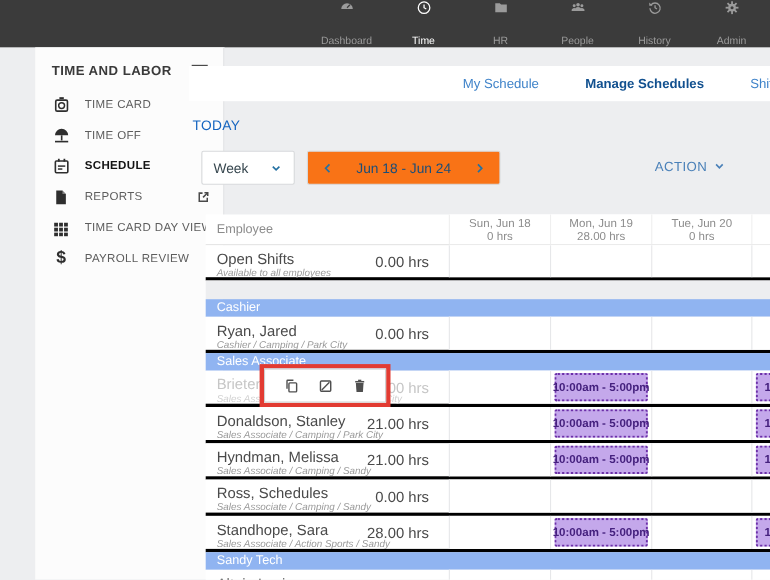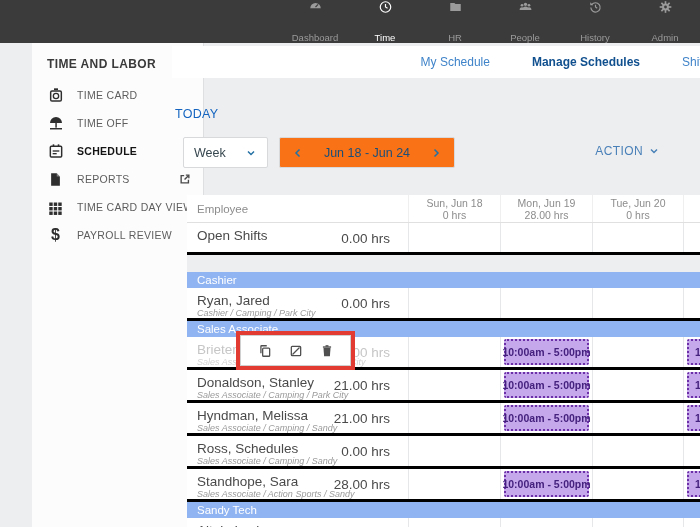--- a/index.html
+++ b/index.html
@@ -25,21 +25,21 @@
     color:#595959; cursor:pointer; }
   .sb-item .sb-ic { width:17px; height:17px; display:flex; align-items:center;
     justify-content:center; color:#2e2e2e; flex-shrink:0; }
   .sb-item .sb-label { font-size:10.5px; letter-spacing:.3px; margin-left:13px;
     color:#5d5d5d; flex:1; white-space:nowrap; }
   .sb-item.active .sb-label { color:#141414; font-weight:bold; }
   .sb-ext { width:12px; height:12px; color:#4a4a4a; flex-shrink:0; }
 
   
   .content { position:absolute; left:172px; top:43px; width:528px; height:484px; }
-  .tabbar { position:absolute; left:0; top:3px; width:528px; height:32px;
+  .tabbar { position:absolute; left:0; top:17px; width:528px; height:32px;
     background:#ffffff; display:flex; align-items:center; justify-content:flex-end;
     overflow:hidden; }
   .tab { font-size:12px; margin-right:42px; white-space:nowrap; cursor:pointer; }
   .tab-my { color:#3f83c9; }
   .tab-manage { color:#11508f; font-weight:bold; }
   .tab-shift { color:#3f83c9; margin-right:-30px; width:48px; }
 
   .today { position:absolute; left:3px; top:64px; font-size:12.5px; color:#1565c0;
     letter-spacing:.3px; cursor:pointer; }
   .weekbox { position:absolute; left:11px; top:94px; width:85px; height:31px;
@@ -290,20 +290,21 @@
       <div class="daycell dh d3">
         <span>Tue, Jun 20</span>
         <span>0 hrs</span>
       </div>
       <div class="daycell dh d4"></div>
     </div>
 
     <div class="trow erow openrow">
       <div class="namecell">
         <div class="ename">Open Shifts</div>
+        <div class="edetail">Available to all employees</div>
         <div class="ehours">0.00 hrs</div>
       </div>
       <div class="daycell d1"></div>
       <div class="daycell d2"></div>
       <div class="daycell d3"></div>
       <div class="daycell d4"></div>
     </div>
 
     <div class="gap"></div>
 

